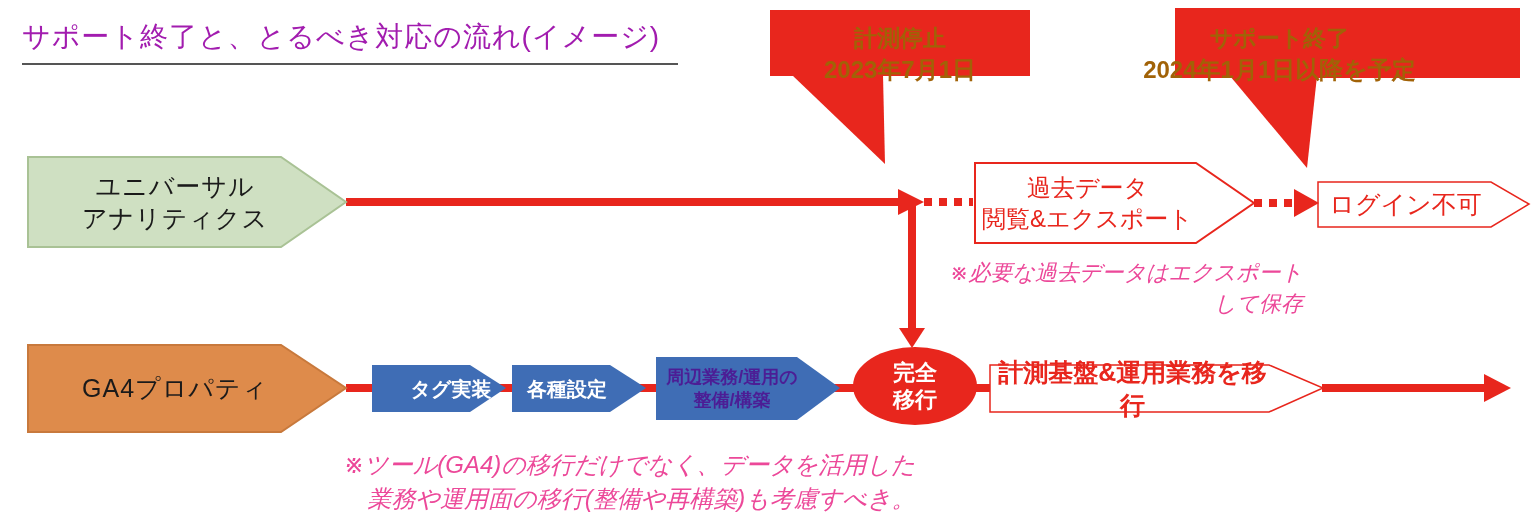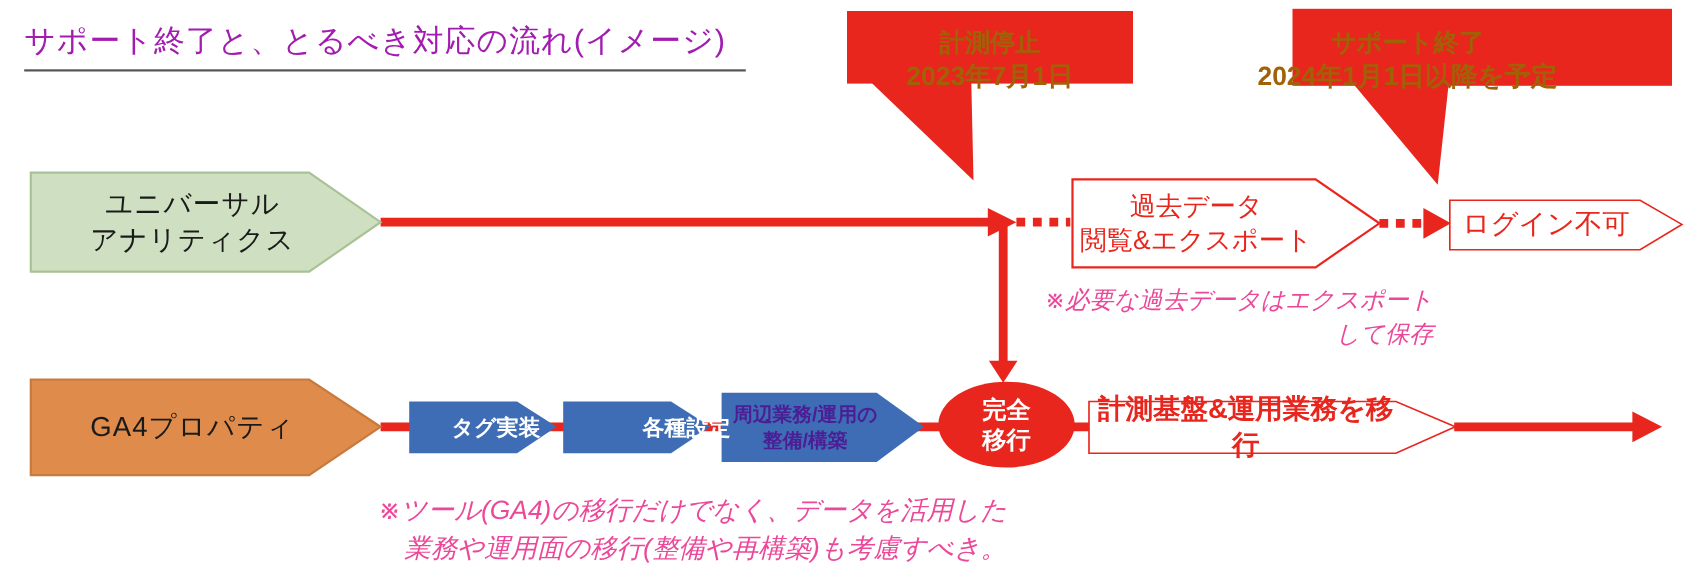--- a/index.html
+++ b/index.html
@@ -95,21 +95,21 @@
     <span>ユニバーサル</span>
     <span>アナリティクス</span>
   </div>
   <div class="txt lane-label" style="left:28px;top:345px;width:294px;height:87px;">
     <span>GA4プロパティ</span>
   </div>
 
   <div class="txt step-label" style="left:372px;top:365px;width:110px;height:47px;">
     <span>タグ実装</span>
   </div>
-  <div class="txt step-label" style="left:528px;top:365px;width:110px;height:47px;padding-left:17px;">
+  <div class="txt step-label" style="left:488px;top:365px;width:110px;height:47px;">
     <span>各種設定</span>
   </div>
   <div class="txt step-label-sm" style="left:656px;top:357px;width:152px;height:63px;">
     <span>周辺業務/運用の</span>
     <span>整備/構築</span>
   </div>
 
   <div class="txt ellipse-label" style="left:855px;top:349px;width:120px;height:74px;">
     <span>完全</span>
     <span>移行</span>

